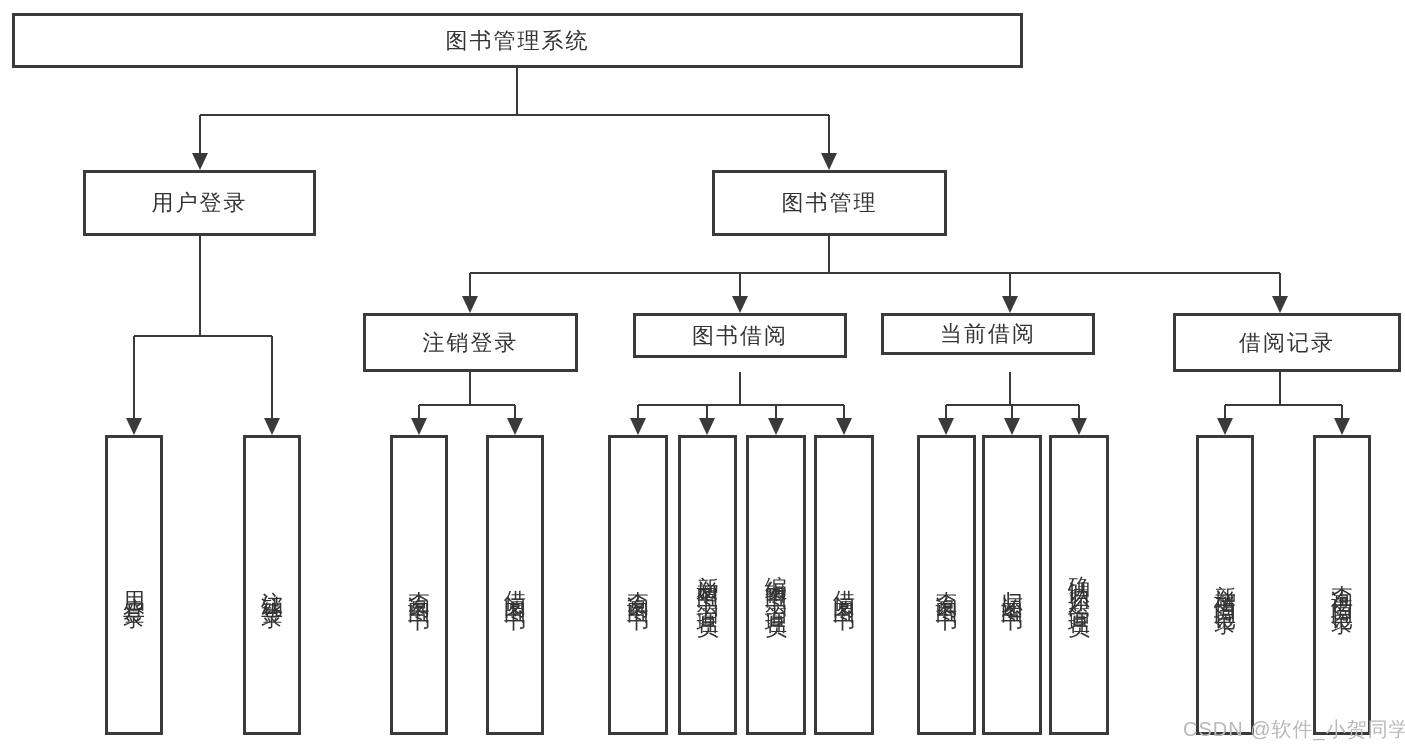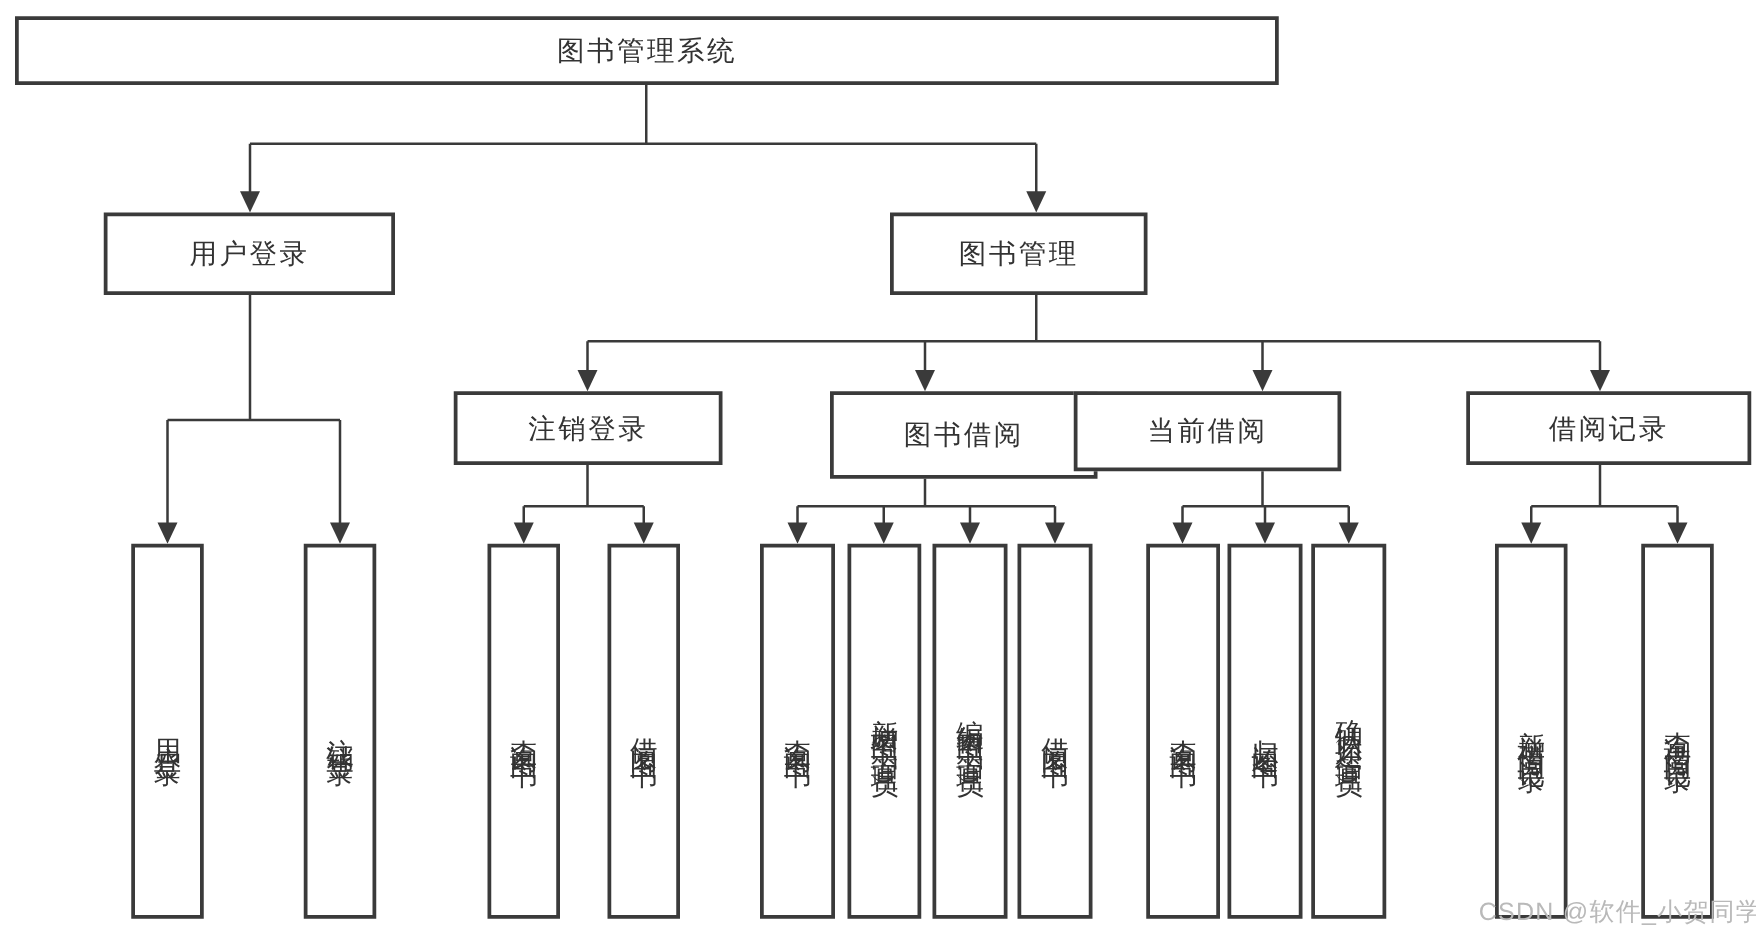--- a/index.html
+++ b/index.html
@@ -81,25 +81,25 @@
       <polygon points="1004,418 1020,418 1012,435"></polygon>
       <polygon points="1071,418 1087,418 1079,435"></polygon>
       <polygon points="1217,418 1233,418 1225,435"></polygon>
       <polygon points="1334,418 1350,418 1342,435"></polygon>
     </g>
   </svg>
 
   <div class="box hbox" style="left:12px;top:13px;width:1011px;height:55px">图书管理系统</div>
 
   <div class="box hbox" style="left:83px;top:170px;width:233px;height:66px">用户登录</div>
-  <div class="box hbox" style="left:712px;top:170px;width:206px;height:66px">图书管理</div>
+  <div class="box hbox" style="left:712px;top:170px;width:235px;height:66px">图书管理</div>
 
   <div class="box hbox" style="left:363px;top:313px;width:215px;height:59px">注销登录</div>
-  <div class="box hbox" style="left:664px;top:313px;width:214px;height:70px">图书借阅</div>
-  <div class="box hbox" style="left:859px;top:313px;width:214px;height:64px">当前借阅</div>
+  <div class="box hbox" style="left:633px;top:313px;width:214px;height:45px">图书借阅</div>
+  <div class="box hbox" style="left:881px;top:313px;width:214px;height:42px">当前借阅</div>
   <div class="box hbox" style="left:1173px;top:313px;width:228px;height:59px">借阅记录</div>
 
   <div class="box leaf" style="left:105px;top:435px;width:58px;height:300px">用户登录</div>
   <div class="box leaf" style="left:243px;top:435px;width:58px;height:300px">注销登录</div>
 
   <div class="box leaf" style="left:390px;top:435px;width:58px;height:300px">查询图书</div>
   <div class="box leaf" style="left:486px;top:435px;width:58px;height:300px">借阅图书</div>
 
   <div class="box leaf" style="left:608px;top:435px;width:60px;height:300px">查询图书</div>
   <div class="box leaf" style="left:678px;top:435px;width:59px;height:300px">新增图书（管理员）</div>

